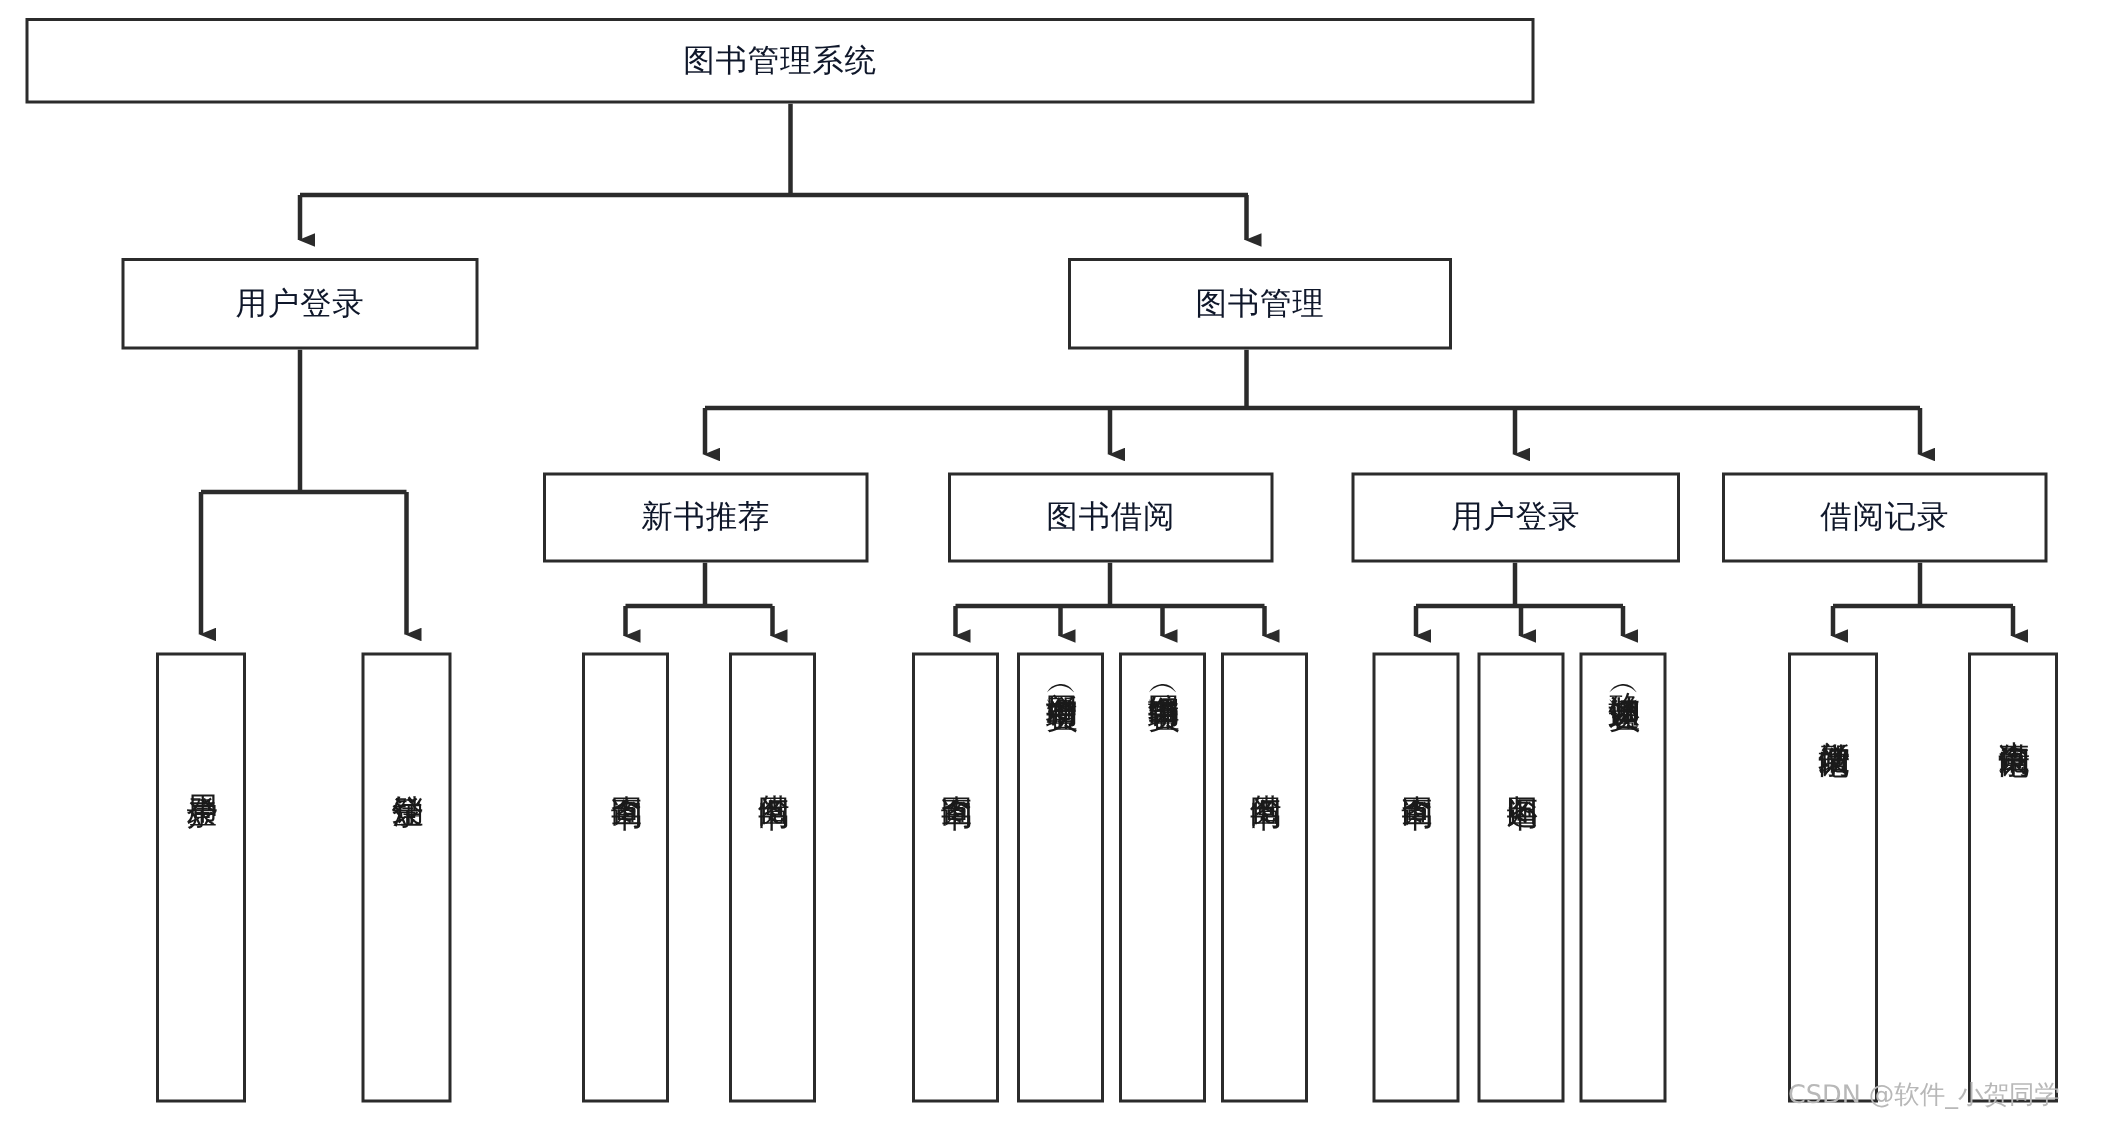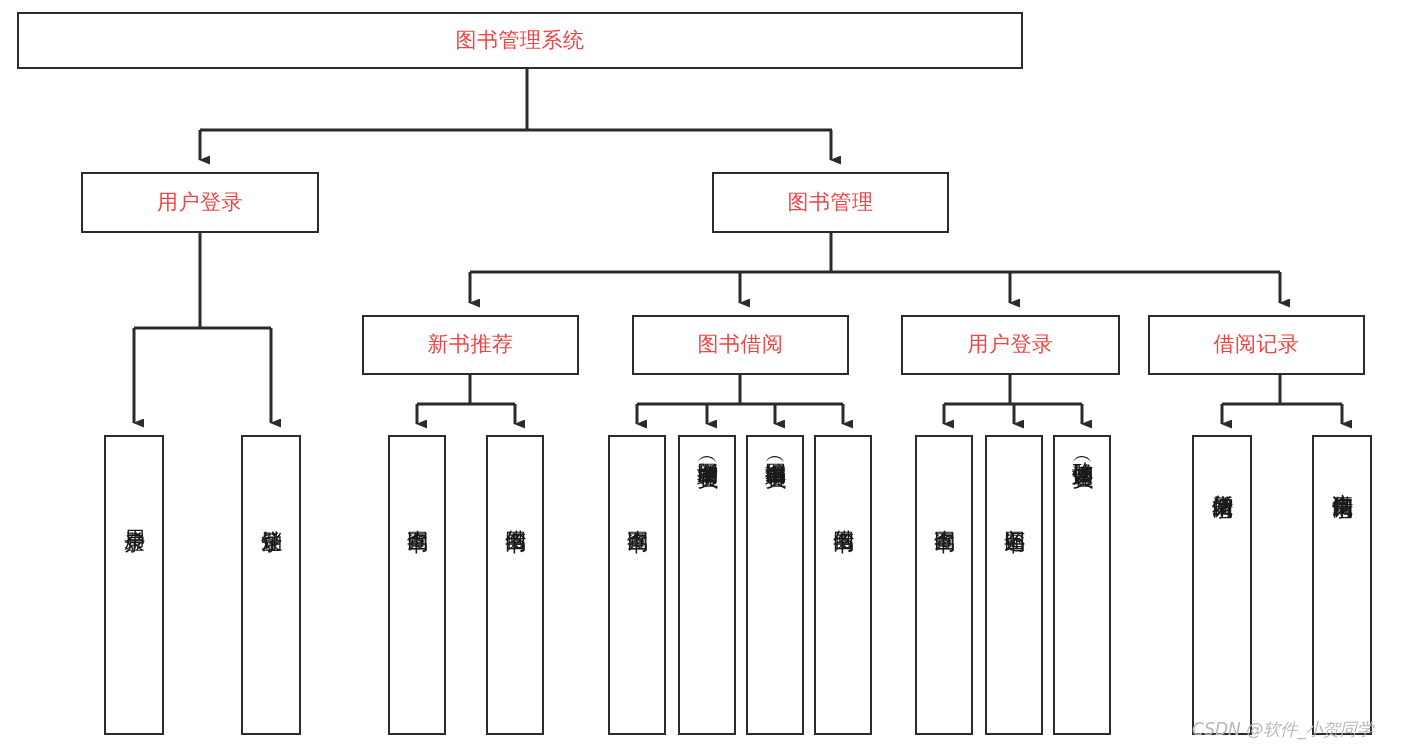--- a/index.html
+++ b/index.html
@@ -30,21 +30,21 @@
     box-sizing: border-box;
     border: 2.5px solid #2b2b2b;
     background: #ffffff;
     display: flex;
     align-items: center;
     justify-content: center;
     overflow: hidden;
   }
   .node-label-h {
     font-size: 21px;
-    color: #ef4444;
+    color: #0f172a;
     line-height: 1.1;
     letter-spacing: 0.5px;
     white-space: nowrap;
   }
   .node-label-v {
     writing-mode: vertical-rl;
     text-orientation: upright;
     font-size: 21px;
     color: #1a1a1a;
     line-height: 1.22;
@@ -116,21 +116,21 @@
     </g>
   </svg>
 
   <div class="node-box" style="left:17px; top:12px; width:1006px; height:57px;">
     <span class="node-label-h">图书管理系统</span>
   </div>
 
   <div class="node-box" style="left:81px; top:172px; width:238px; height:61px;">
     <span class="node-label-h">用户登录</span>
   </div>
-  <div class="node-box" style="left:712px; top:172px; width:237px; height:61px;">
+  <div class="node-box" style="left:712px; top:172px; width:256px; height:61px;">
     <span class="node-label-h">图书管理</span>
   </div>
 
   <div class="node-box" style="left:632px; top:315px; width:217px; height:60px;">
     <span class="node-label-h">图书借阅</span>
   </div>
   <div class="node-box" style="left:362px; top:315px; width:217px; height:60px;">
     <span class="node-label-h">新书推荐</span>
   </div>
   <div class="node-box" style="left:901px; top:315px; width:219px; height:60px;">
@@ -177,15 +177,15 @@
     <span class="node-label-v">确认归还（管理员）</span>
   </div>
 
   <div class="node-box" style="left:1192px; top:435px; width:60px; height:300px; align-items:flex-start; padding-top:40px;">
     <span class="node-label-v">新增借阅记录</span>
   </div>
   <div class="node-box" style="left:1312px; top:435px; width:60px; height:300px; align-items:flex-start; padding-top:40px;">
     <span class="node-label-v">查询借阅记录</span>
   </div>
 
-  <div class="watermark" style="left:1192px; top:718px;font-style:italic;">CSDN @软件_小贺同学</div>
+  <div class="watermark" style="left:1192px; top:718px;">CSDN @软件_小贺同学</div>
 
 </div>
 
 </body></html>

